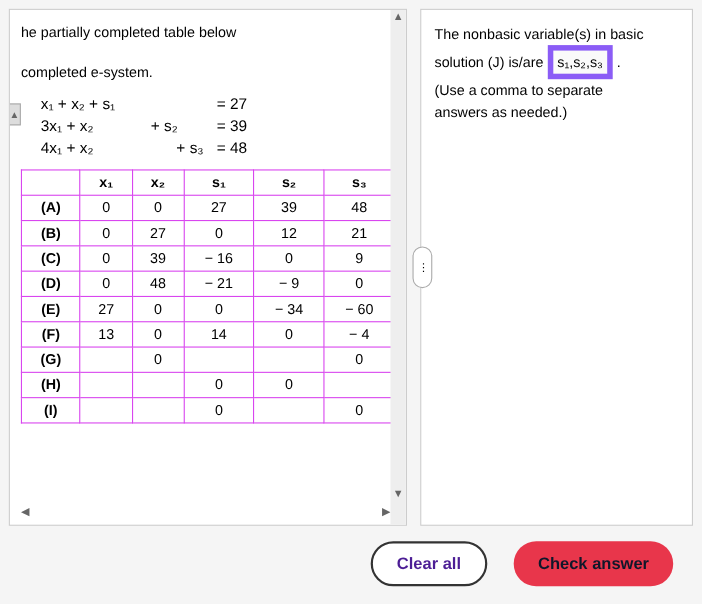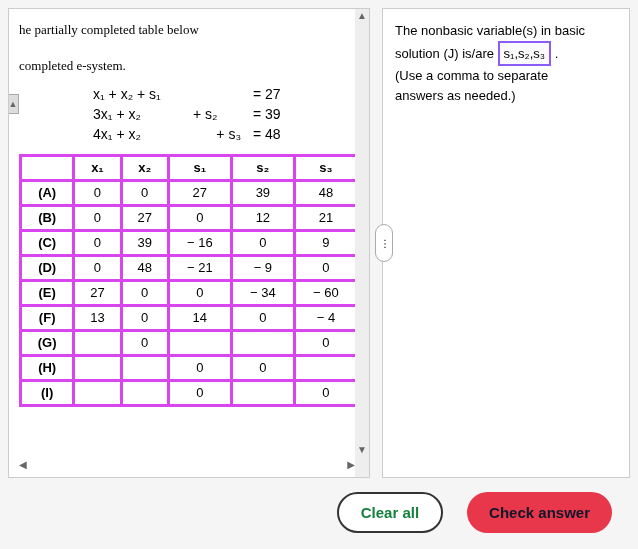--- a/index.html
+++ b/index.html
@@ -26,55 +26,53 @@
     }
     .right-panel {
       flex: 1;
       background: #fff;
       border: 1px solid #ccc;
       padding: 12px;
     }
     .intro {
       line-height: 1.4;
       margin-bottom: 10px;
-      font-family: Liberation Serif, serif;
     }
     .equations {
       margin: 8px 0 12px 18px;
       font-size: 14px;
     }
     .eq-row {
       display: flex;
       align-items: center;
       margin: 4px 0;
-      justify-content: center;
     }
     .eq-lhs { width: 100px; }
     .eq-mid { width: 60px; }
     .eq-rhs { width: 50px; }
     .question {
       margin: 8px 0 10px 0;
       line-height: 1.4;
     }
     table {
       border-collapse: collapse;
       font-size: 13px;
       width: 100%;
     }
     th, td {
-      border: 3px solid #d946ef;
+      border: 1px solid #d946ef;
       padding: 2px 8px;
       text-align: center;
       height: 18px;
     }
     th { font-weight: bold; background: #fff; }
     .row-label { font-weight: bold; }
     .right-text { line-height: 1.5; }
     .answer-box {
-      border: 2px solid #8b5cf6;
+      border: 5px solid #8b5cf6;
       padding: 1px 4px;
       display: inline-block;
       background: #fafafa;
     }
     .bottom-bar {
       display: flex;
       justify-content: flex-end;
       gap: 24px;
       padding: 14px 18px 4px 0;
     }
@@ -82,21 +80,21 @@
       padding: 10px 22px;
       border-radius: 22px;
       font-size: 15px;
       font-weight: bold;
       cursor: pointer;
       border: none;
     }
     .btn-clear {
       background: #fff;
       border: 2px solid #333;
-      color: #15803d;
+      color: #4c1d95;
     }
     .btn-check {
       background: #e8364b;
       color: #0f172a;
     }
     .scroll-track-v {
       position: absolute;
       right: 0; top: 0; bottom: 0; width: 14px;
       background: #eee;
     }

